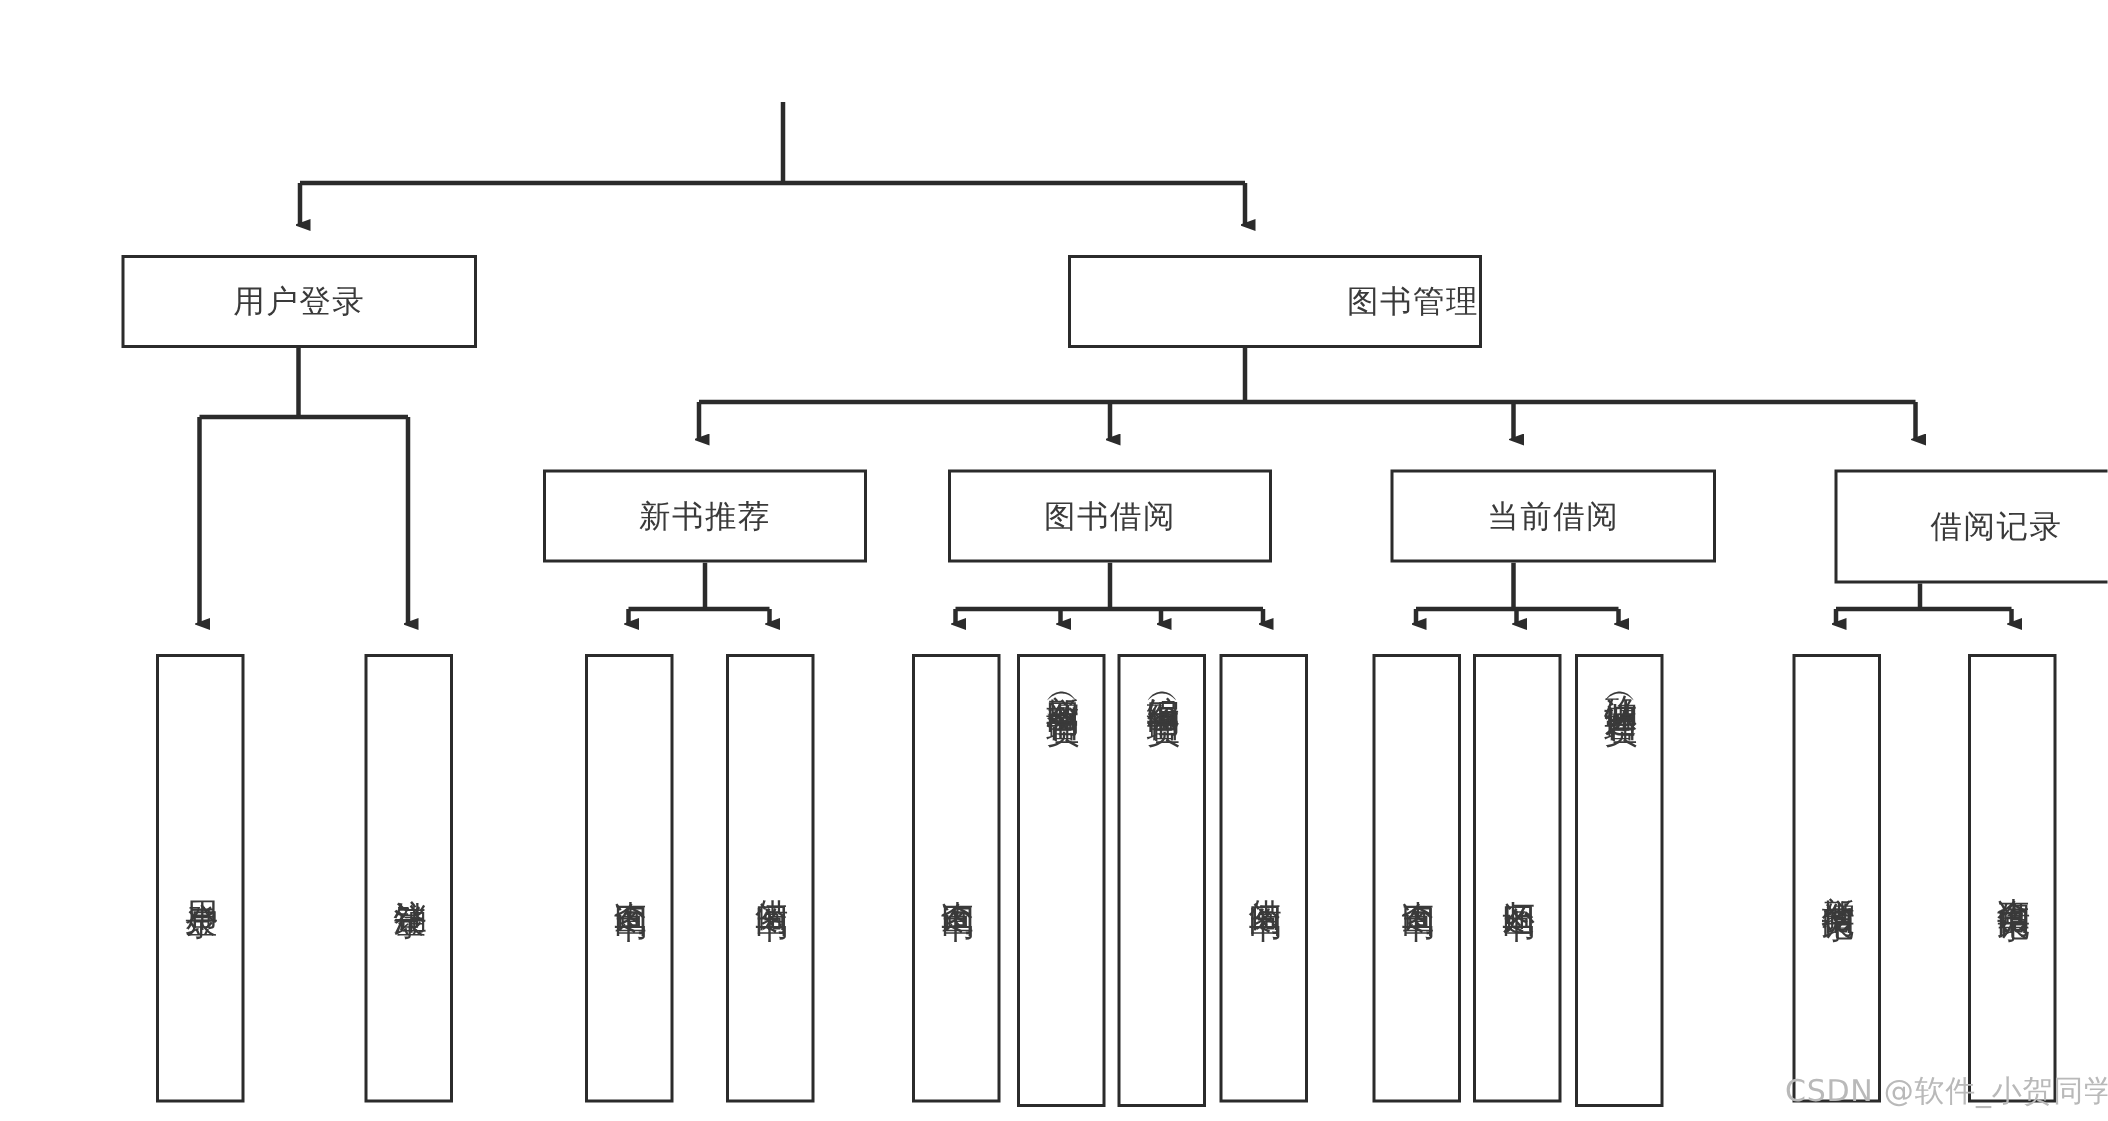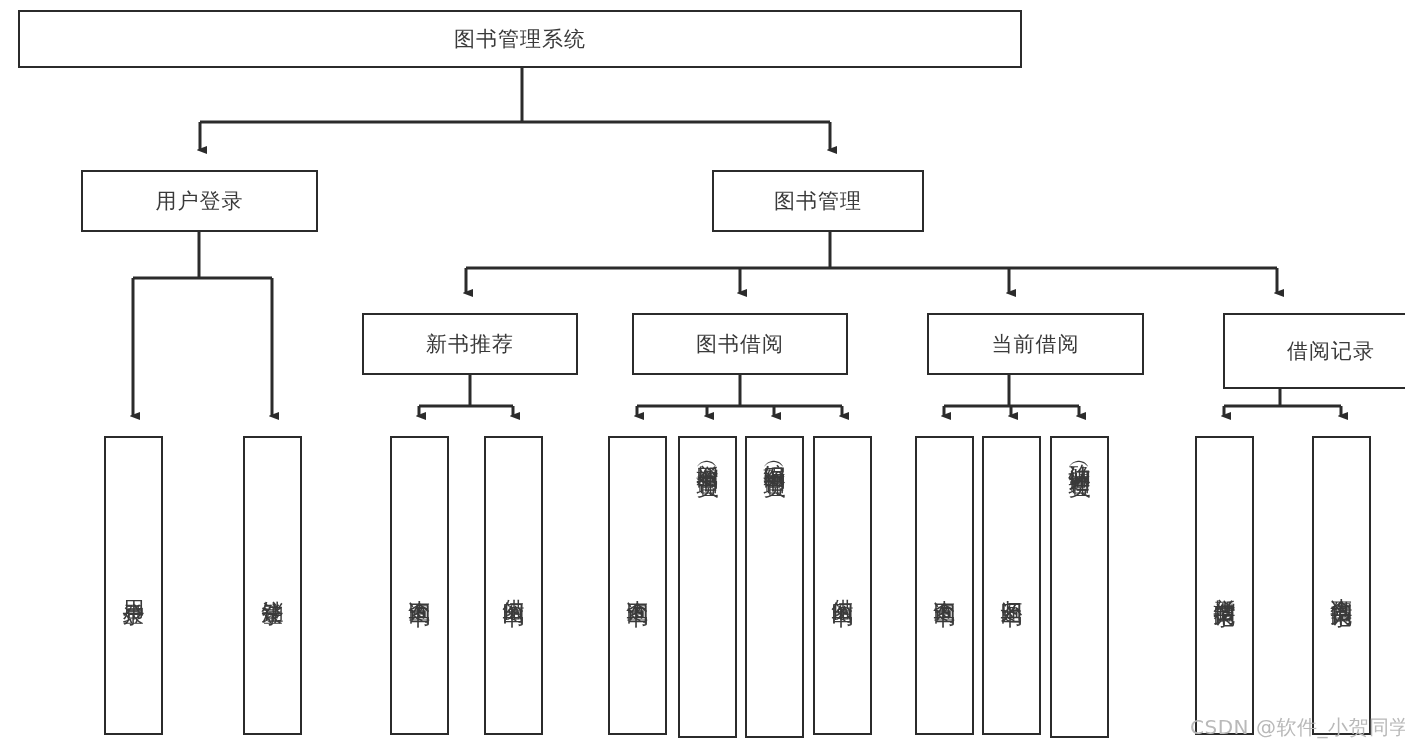--- a/index.html
+++ b/index.html
@@ -122,28 +122,25 @@
       <path d="M 1011 406 L 1011 416" marker-end="url(#arrowhead)"></path>
       <path d="M 1079 406 L 1079 416" marker-end="url(#arrowhead)"></path>
 
       <path d="M 1280 375 L 1280 406"></path>
       <path d="M 1224 406 L 1341 406"></path>
       <path d="M 1224 406 L 1224 416" marker-end="url(#arrowhead)"></path>
       <path d="M 1341 406 L 1341 416" marker-end="url(#arrowhead)"></path>
     </g>
   </svg>
 
-  <div class="node horiz" style="left: 18px; top: 10px; width: 1004px; height: 58px;">
-    <span class="node-label">图书管理系统</span>
-  </div>
 
   <div class="node horiz" style="left: 81px; top: 170px; width: 237px; height: 62px;">
     <span class="node-label">用户登录</span>
   </div>
-  <div class="node horiz" style="left: 712px; top: 170px; width: 212px; height: 62px;">
+  <div class="node horiz" style="left: 712px; top: 170px; width: 276px; height: 62px; justify-content: flex-end;">
     <span class="node-label">图书管理</span>
   </div>
 
   <div class="node horiz" style="left: 362px; top: 313px; width: 216px; height: 62px;">
     <span class="node-label">新书推荐</span>
   </div>
   <div class="node horiz" style="left: 632px; top: 313px; width: 216px; height: 62px;">
     <span class="node-label">图书借阅</span>
   </div>
   <div class="node horiz" style="left: 927px; top: 313px; width: 217px; height: 62px;">

